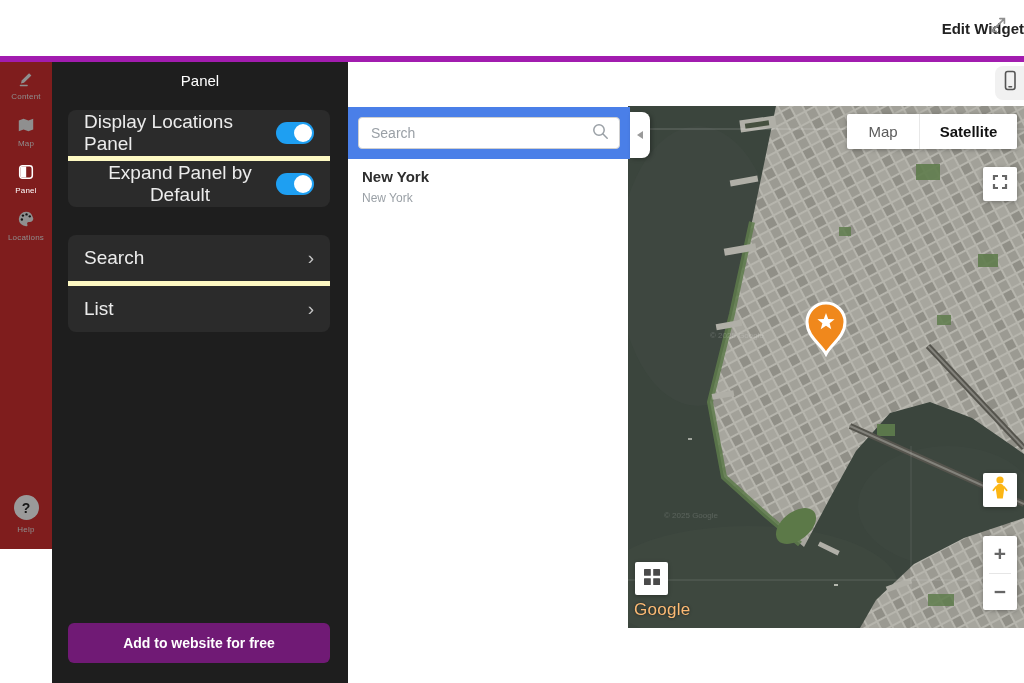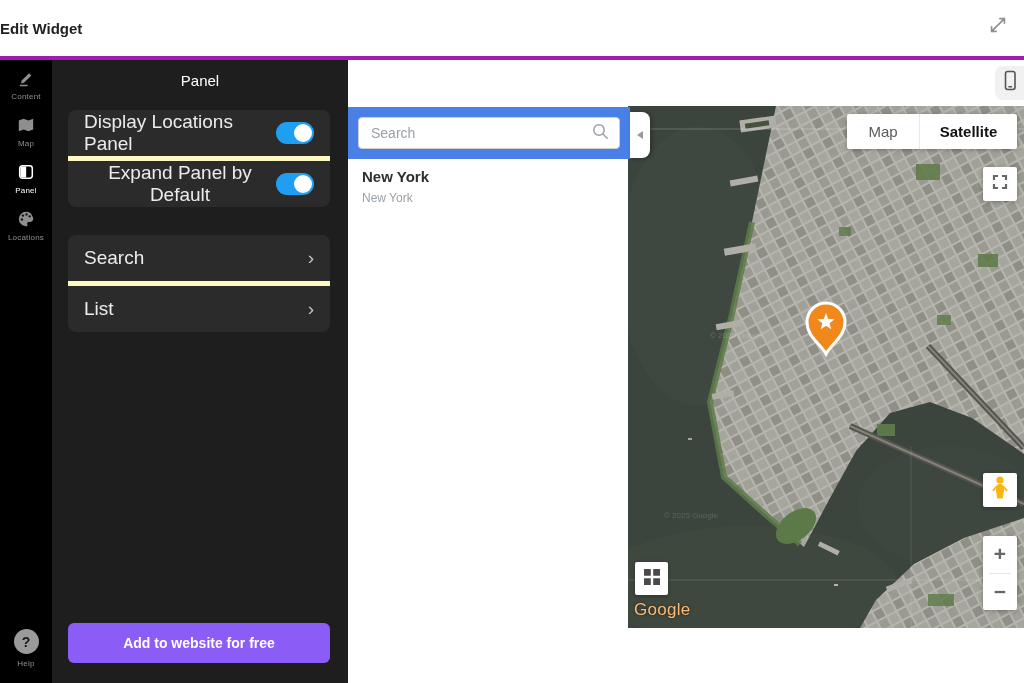--- a/index.html
+++ b/index.html
@@ -1,27 +1,27 @@
 <!DOCTYPE html>
 <html><head>
 <meta charset="utf-8">
 <style>
   html,body{margin:0;padding:0;background:#fff;}
   .app{position:relative;width:1024px;height:683px;overflow:hidden;background:#fff;
        font-family:"Liberation Sans","DejaVu Sans",sans-serif;}
 
   
   .topbar{position:absolute;left:0;top:0;width:1024px;height:56px;background:#fff;
-          border-bottom:4px solid #a21caf;z-index:40;display:flex;align-items:center;justify-content:flex-start;}
+          border-bottom:6px solid #a21caf;z-index:40;display:flex;align-items:center;justify-content:flex-end;}
   .topbar-title{font-size:15px;font-weight:700;color:#222;}
   .expand-btn{position:absolute;right:12px;top:13px;width:28px;height:28px;display:flex;
               align-items:center;justify-content:center;cursor:pointer;}
 
   
-  .rail{position:absolute;left:0;top:57px;width:52px;height:626px;background:#000000;z-index:35;
+  .rail{position:absolute;left:0;top:57px;width:52px;height:492px;background:#7f1d1d;z-index:35;
         display:flex;flex-direction:column;align-items:center;padding-top:4px;box-sizing:border-box;}
   .rail-item{width:52px;padding:8px 0 7px;display:flex;flex-direction:column;align-items:center;
              gap:5px;color:#8f8f8f;cursor:pointer;}
   .rail-item svg{display:block;}
   .rail-item.active{color:#fff;}
   .rail-label{font-size:8px;letter-spacing:.2px;}
   .rail-help{margin-top:auto;margin-bottom:8px;}
   .help-circle{width:25px;height:25px;border-radius:50%;background:#9a9a9a;color:#181818;
                font-weight:700;font-size:14px;display:flex;align-items:center;justify-content:center;}
 
@@ -31,21 +31,21 @@
   .card{margin-left:16px;margin-right:18px;background:#2b2b2b;border-radius:8px;overflow:hidden;}
   .card-toggles{margin-top:21px;}
   .card-links{margin-top:28px;}
   .srow{height:46px;display:flex;align-items:center;justify-content:space-between;
         padding:0 16px;cursor:pointer;}
   .srow + .srow{border-top:5px solid #fef9c3;text-align:center;}
   .srow-label{color:#ececec;font-size:19px;}
   .toggle{width:38px;height:22px;border-radius:11px;background:#1e9ff2;position:relative;cursor:pointer;flex:none;}
   .toggle::after{content:"";position:absolute;right:2px;top:2px;width:18px;height:18px;border-radius:50%;background:#fff;}
   .chev{color:#c4c4c4;font-size:19px;line-height:1;font-weight:400;transform:translateY(-1px);}
-  .cta{position:absolute;left:16px;right:18px;bottom:20px;height:40px;border-radius:6px;background:#8b5cf6;
+  .cta{position:absolute;left:16px;right:18px;bottom:20px;height:40px;border-radius:6px;background:#701a75;
        color:#fff;font-weight:700;font-size:14px;border:none;display:flex;align-items:center;
        justify-content:center;cursor:pointer;font-family:inherit;}
 
   
   .listpanel{position:absolute;left:348px;top:106px;width:280px;height:522px;background:#fff;z-index:5;}
   .blue-band{position:absolute;left:348px;top:107px;width:282px;height:52px;background:#4a7fe8;z-index:10;}
   .search-box{position:absolute;left:10px;top:10px;width:262px;height:32px;background:#fff;
               border:1px solid #cfcfcf;border-radius:4px;box-sizing:border-box;display:flex;
               align-items:center;padding:0 10px;}
   .search-box input{border:none;outline:none;flex:1;font-size:14px;color:#333;min-width:0;

